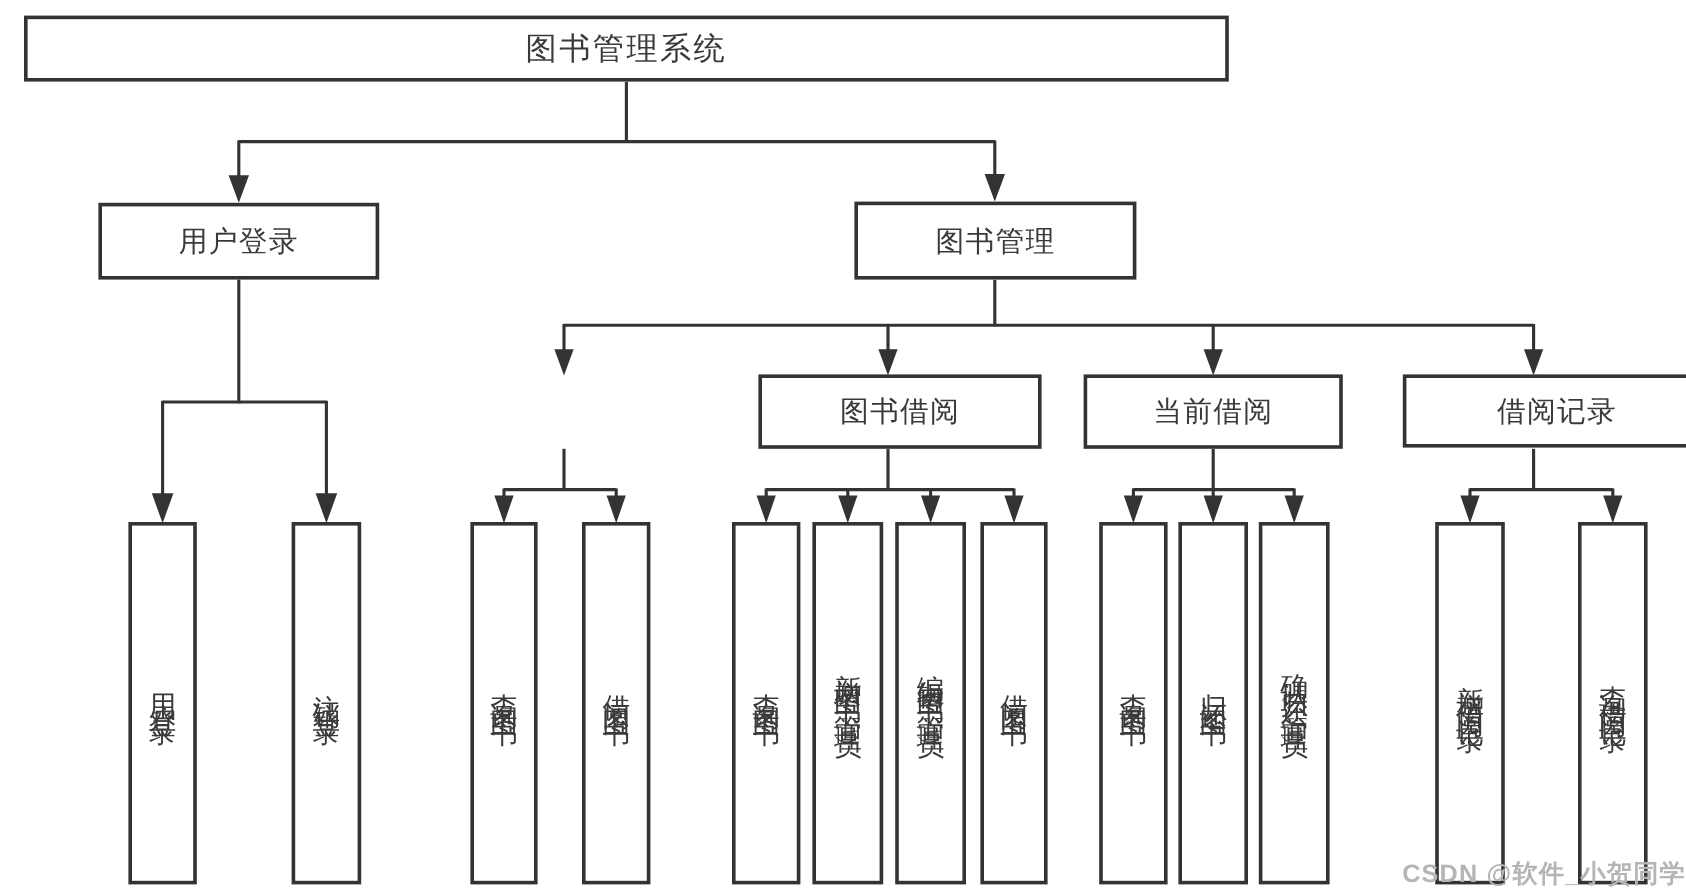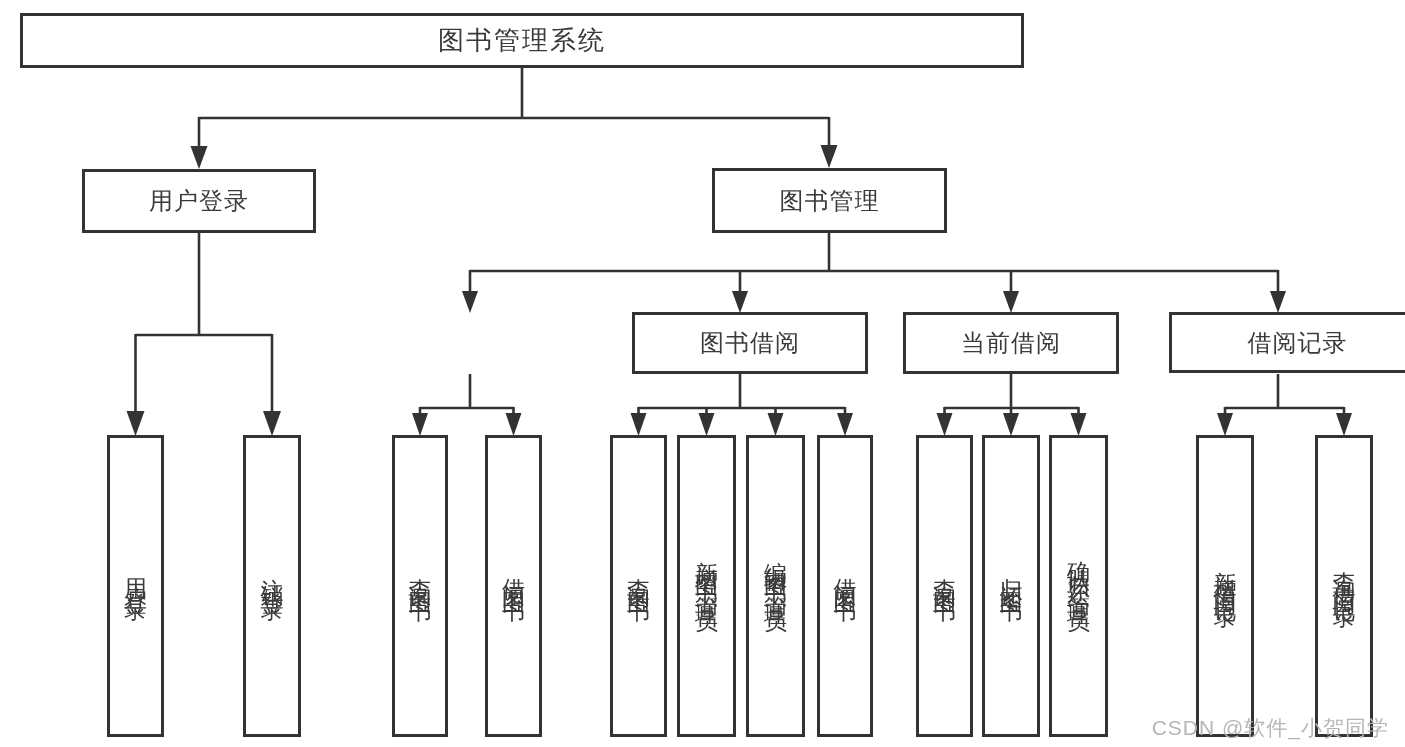--- a/index.html
+++ b/index.html
@@ -32,26 +32,27 @@
     writing-mode:vertical-rl;
     text-orientation:mixed;
     font-size:23px;
     letter-spacing:7px;
     line-height:1;
     transform:translateY(-12px);
     white-space:nowrap;
   }
   #watermark{
     position:absolute;
-    right:16px;top:714px;
+    right:0;top:714px;
     font-size:21px;
     color:var(--wm);
     letter-spacing:1px;
     z-index:5;
     white-space:nowrap;
+    font-weight:bold;
   }
 </style>
 </head>
 <body>
 
 <div id="canvas">
 
   <svg id="wires" viewBox="0 0 1405 747" xmlns="http://www.w3.org/2000/svg">
     <g stroke="var(--line)" stroke-width="2.6" fill="none">
 

